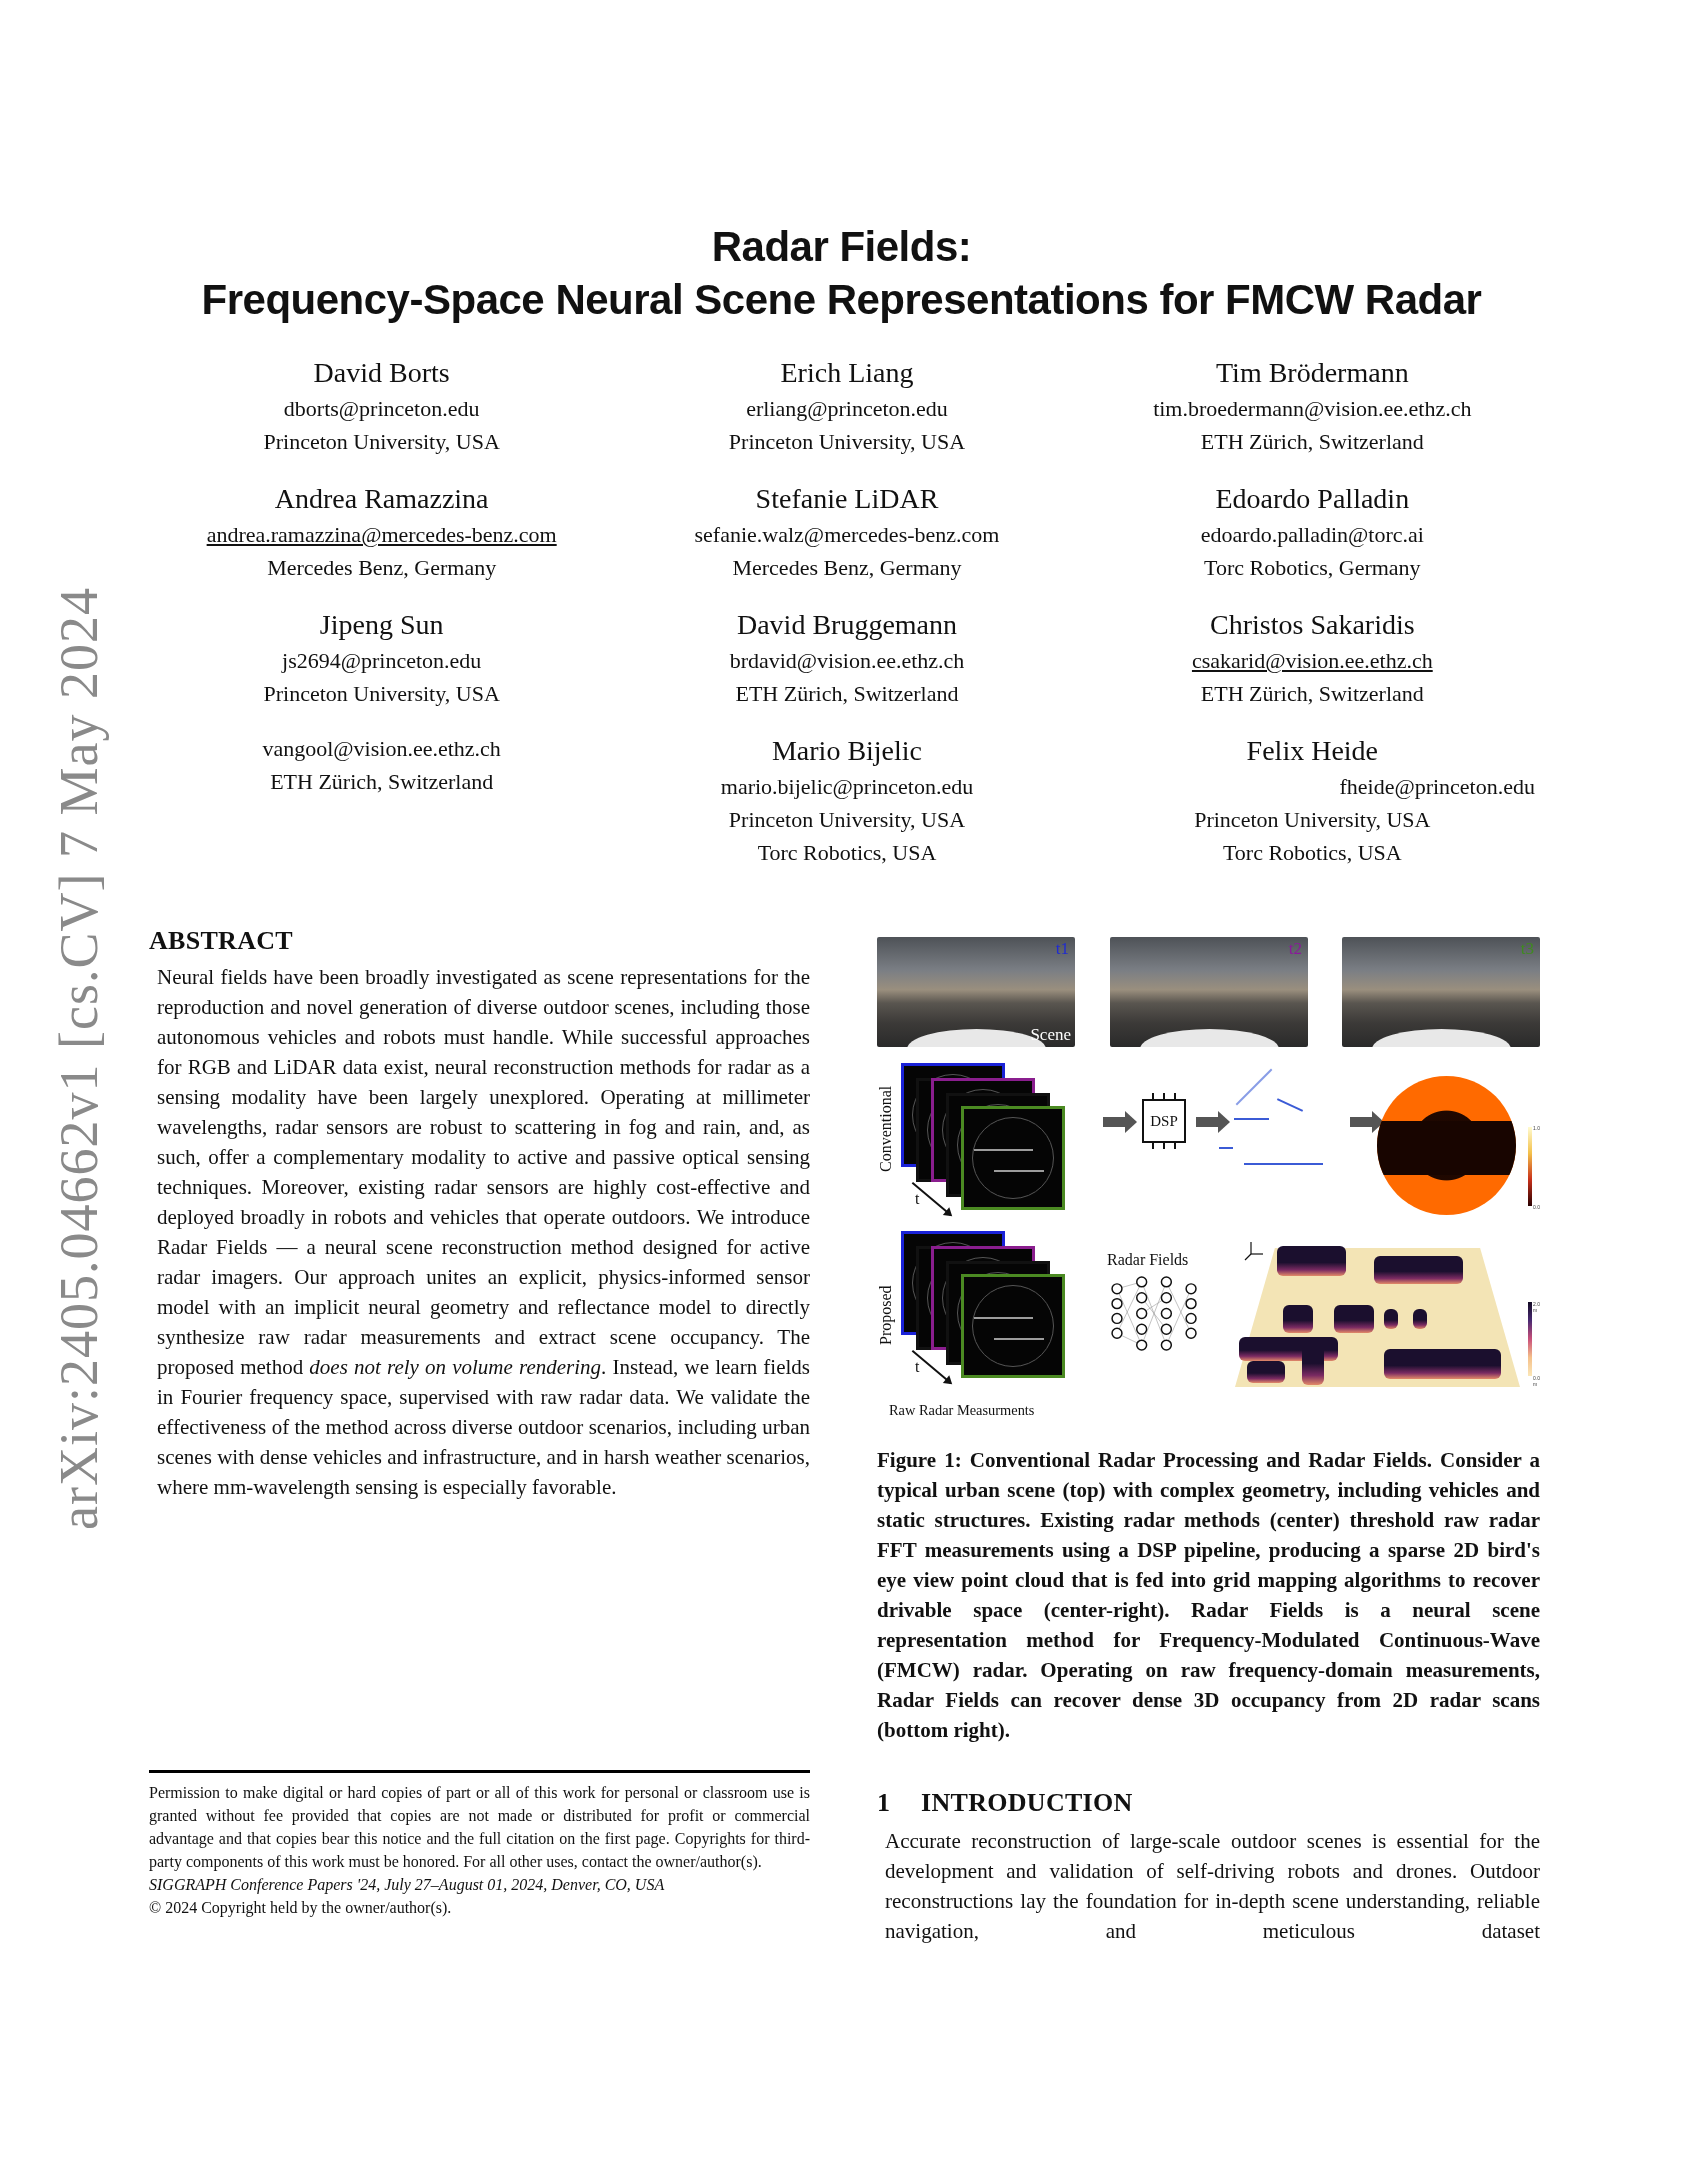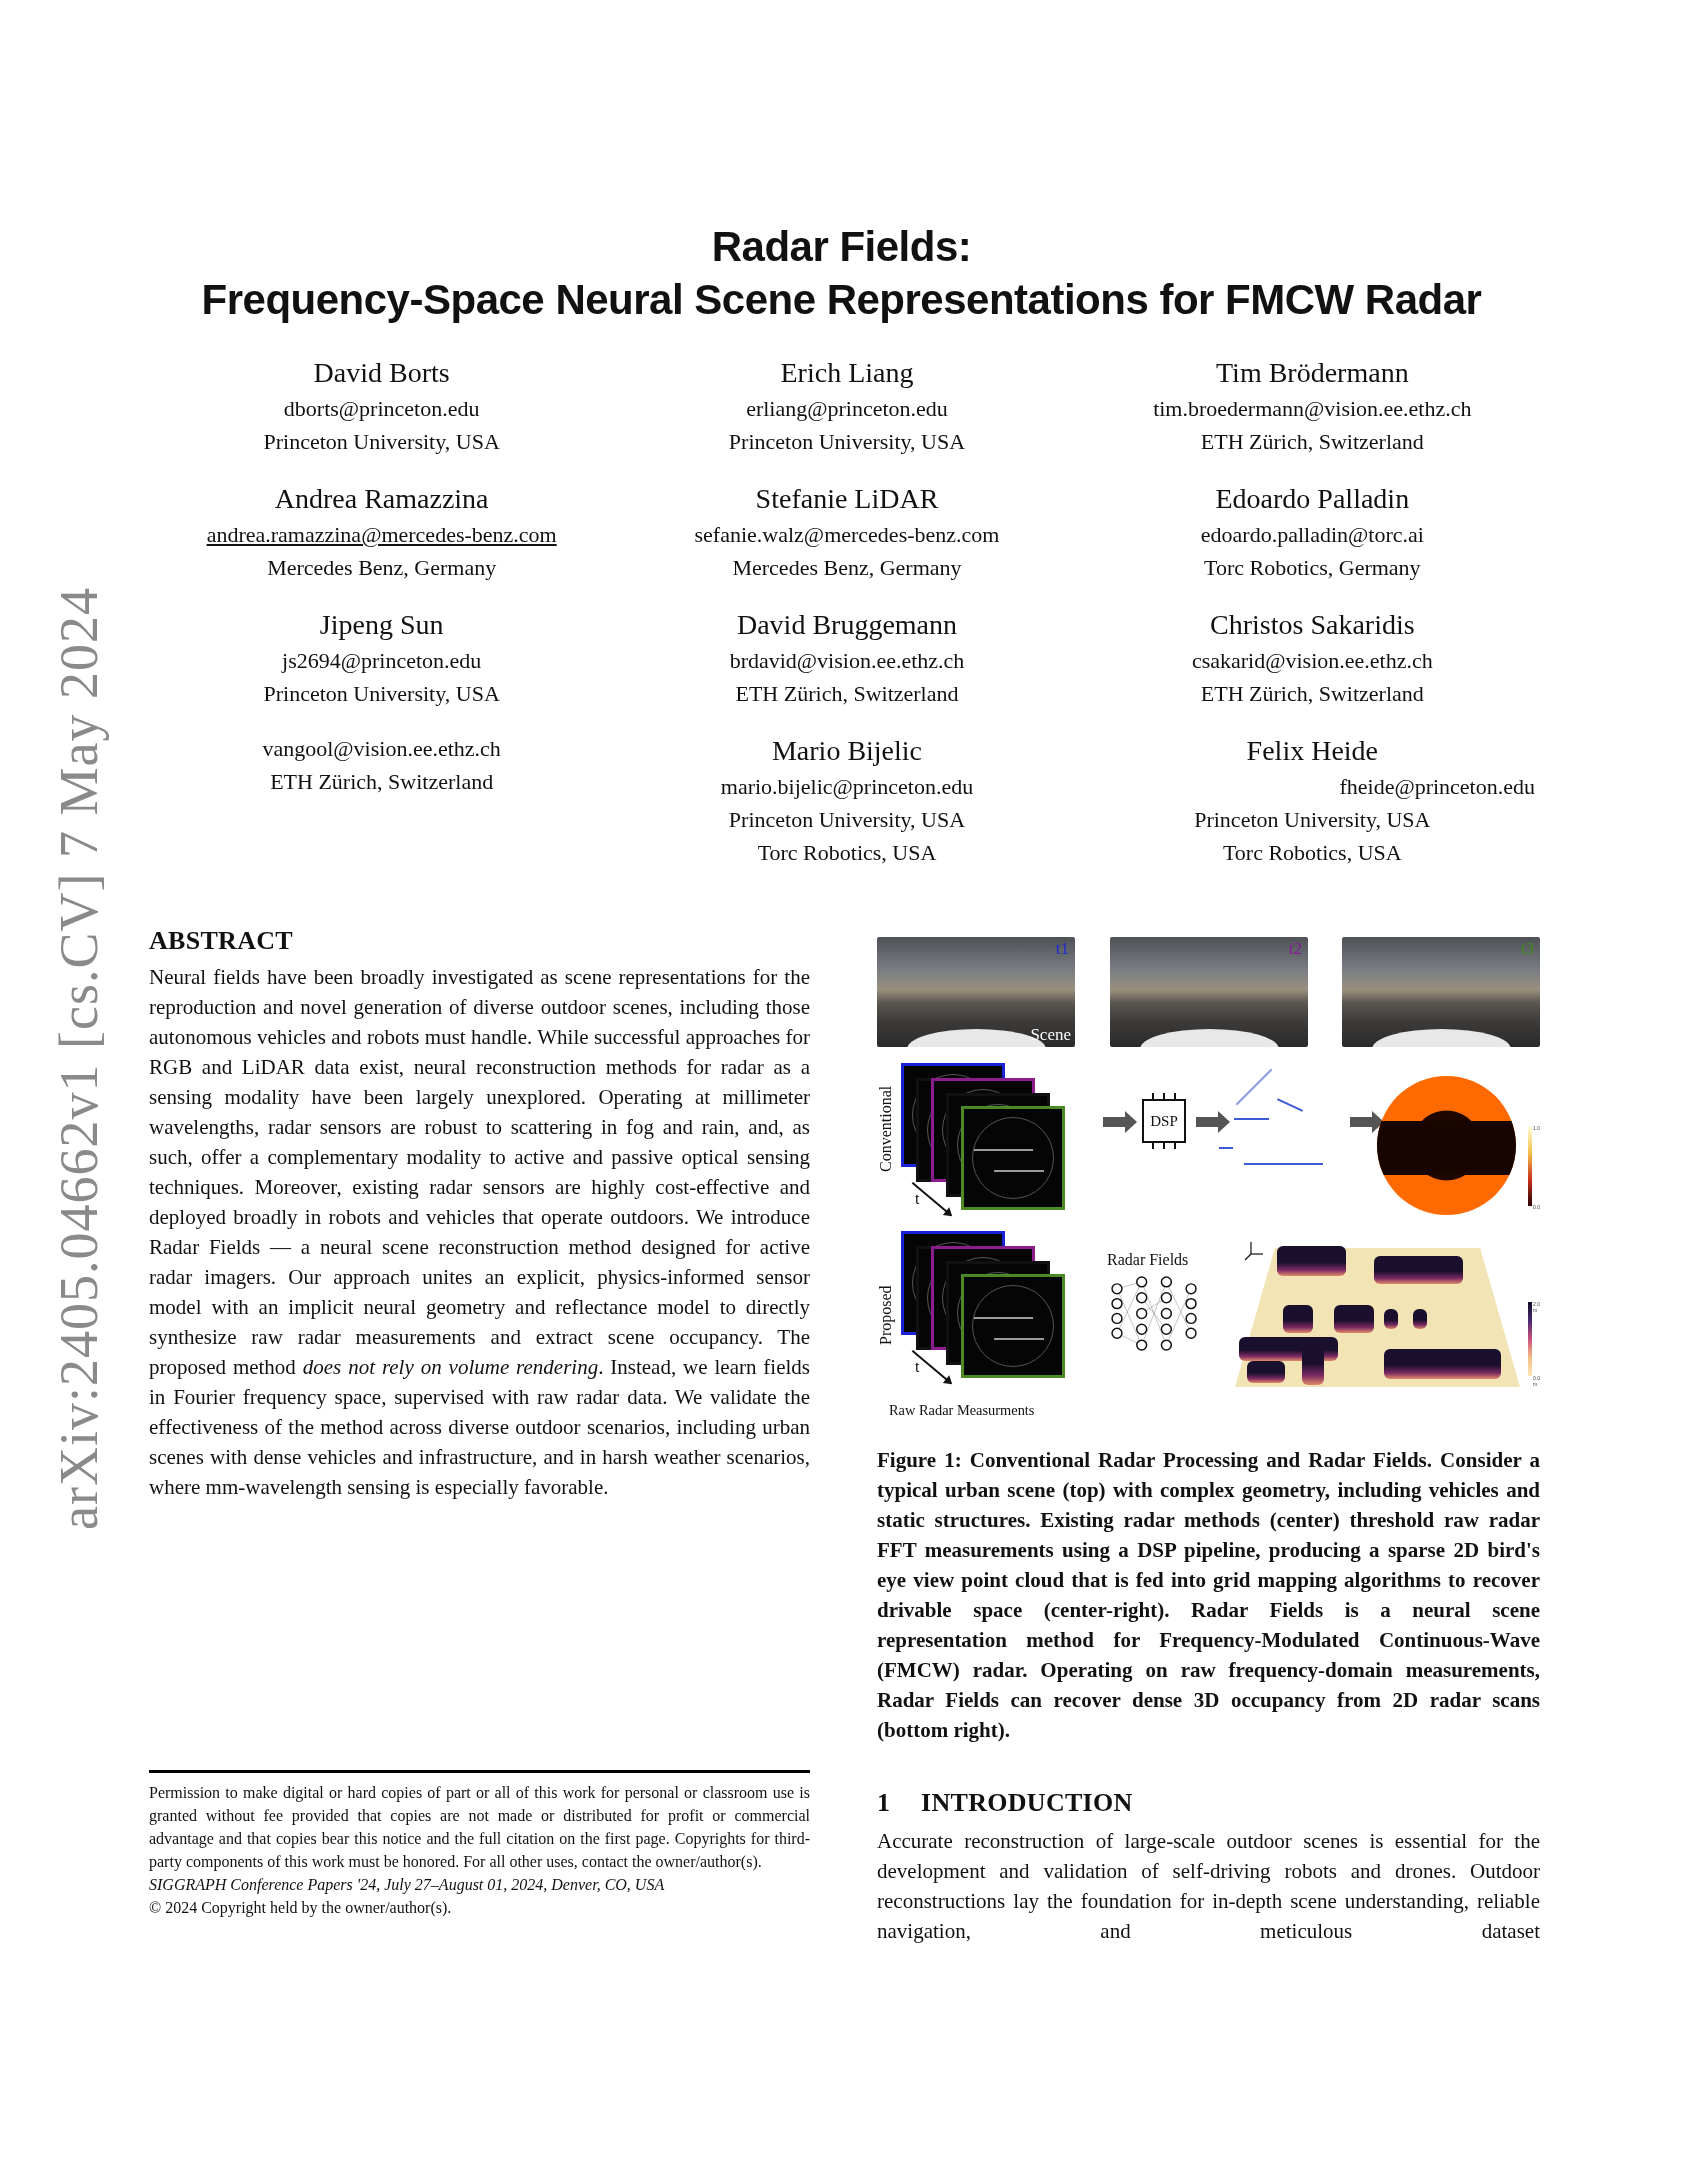--- a/index.html
+++ b/index.html
@@ -10,21 +10,21 @@
   .title { position: absolute; left: 0; width: 1683px; top: 220px; text-align: center; font-family: "Liberation Sans", sans-serif; font-weight: bold; line-height: 53px; font-size: 42px; letter-spacing: -0.5px; }
 
   .authors { position: absolute; top: 354px; left: 149px; width: 1396px; display: grid; grid-template-columns: 1fr 1fr 1fr; row-gap: 22px; }
   .author { text-align: center; font-size: 22px; line-height: 33px; }
   .author .name { font-size: 28px; line-height: 38px; }
 
   .left-col { position: absolute; left: 149px; width: 661px; }
   .right-col { position: absolute; left: 877px; width: 663px; }
 
   .section-head { font-family: "Liberation Serif", serif; font-weight: bold; font-size: 26px; letter-spacing: 0.3px; }
-  .body-text { font-size: 21px; line-height: 30px; text-align: justify; hyphens: auto; }
+  .body-text { font-size: 21px; line-height: 30px; text-align: justify; hyphens: auto; margin-left: 8px; }
   .body-text em { font-style: italic; }
 
   .abstract { top: 926px; }
   .abstract .section-head { margin-bottom: 6px; }
 
   .footnote { top: 1770px; }
   .footnote .rule { height: 3px; background: #000; width: 661px; margin-bottom: 8px; }
   .footnote p { margin: 0; font-size: 16px; line-height: 23px; text-align: justify; }
   .footnote .venue { font-style: italic; }
 
@@ -118,21 +118,21 @@
       <div style="word-break:break-word;padding:0 10px;">js2694@princeton.edu</div>
       <div>Princeton University, USA</div>
     </div>
     <div class="author">
       <div class="name">David Bruggemann</div>
       <div style="word-break:break-word;padding:0 10px;">brdavid@vision.ee.ethz.ch</div>
       <div>ETH Zürich, Switzerland</div>
     </div>
     <div class="author">
       <div class="name">Christos Sakaridis</div>
-      <div style="word-break:break-word;padding:0 10px;">csakarid@vision.ee.ethz.ch</div>
+      <div style="word-break:break-word;padding:0 10px;text-decoration:underline;">csakarid@vision.ee.ethz.ch</div>
       <div>ETH Zürich, Switzerland</div>
     </div>
     <div class="author">
       <div style="word-break:break-word;padding:0 10px;">vangool@vision.ee.ethz.ch</div>
       <div>ETH Zürich, Switzerland</div>
     </div>
     <div class="author">
       <div class="name">Mario Bijelic</div>
       <div style="word-break:break-word;padding:0 10px;">mario.bijelic@princeton.edu</div>
       <div>Princeton University, USA</div>

